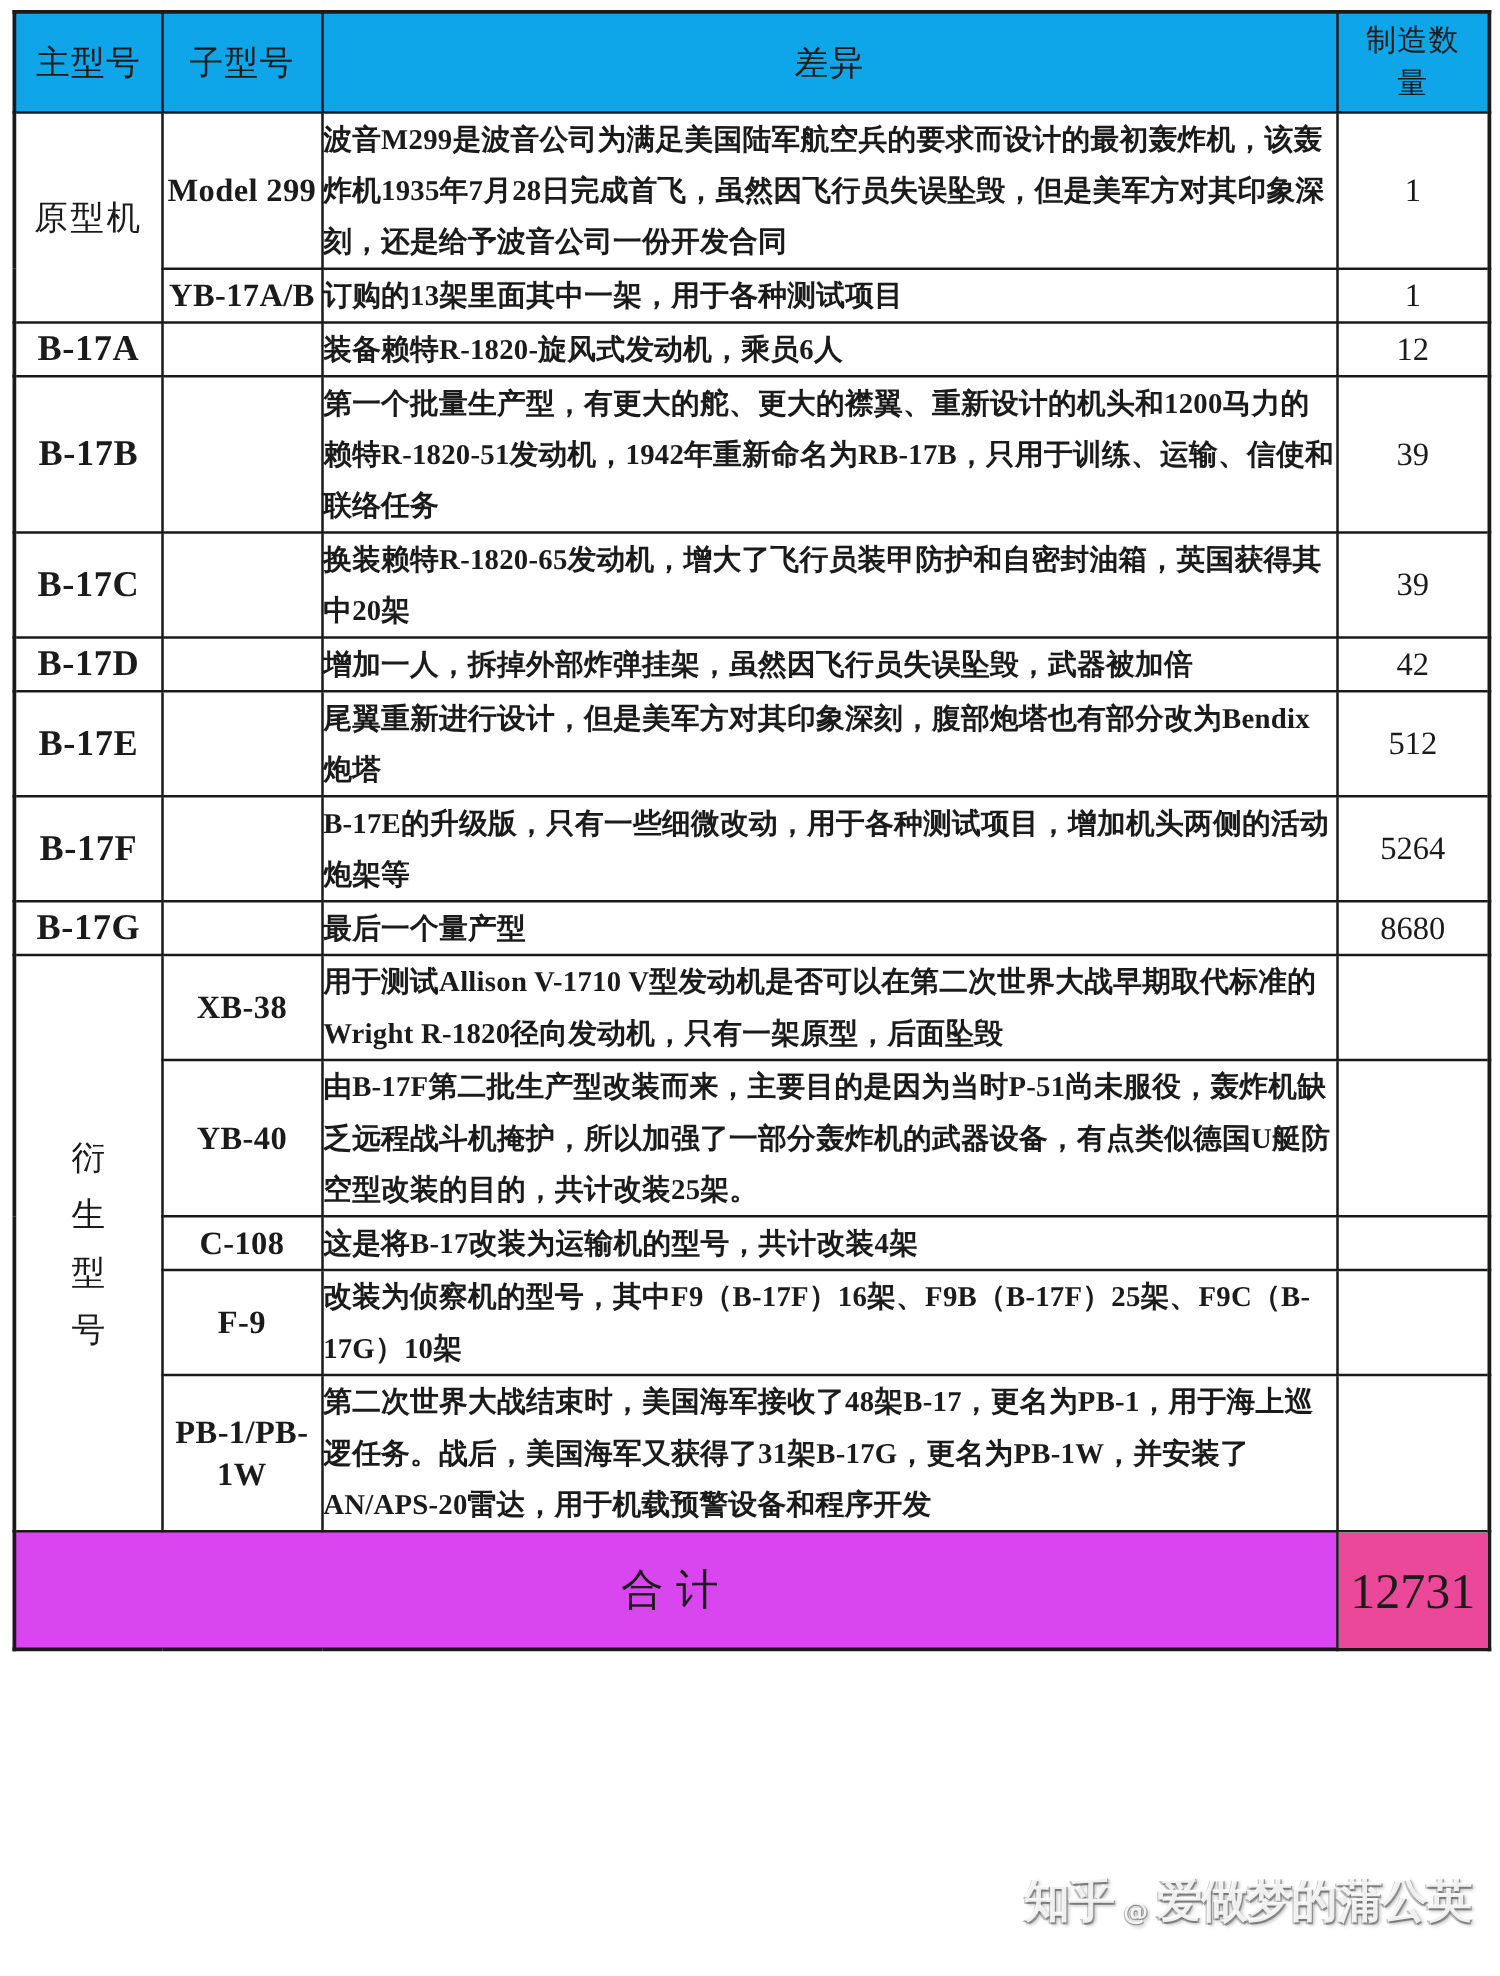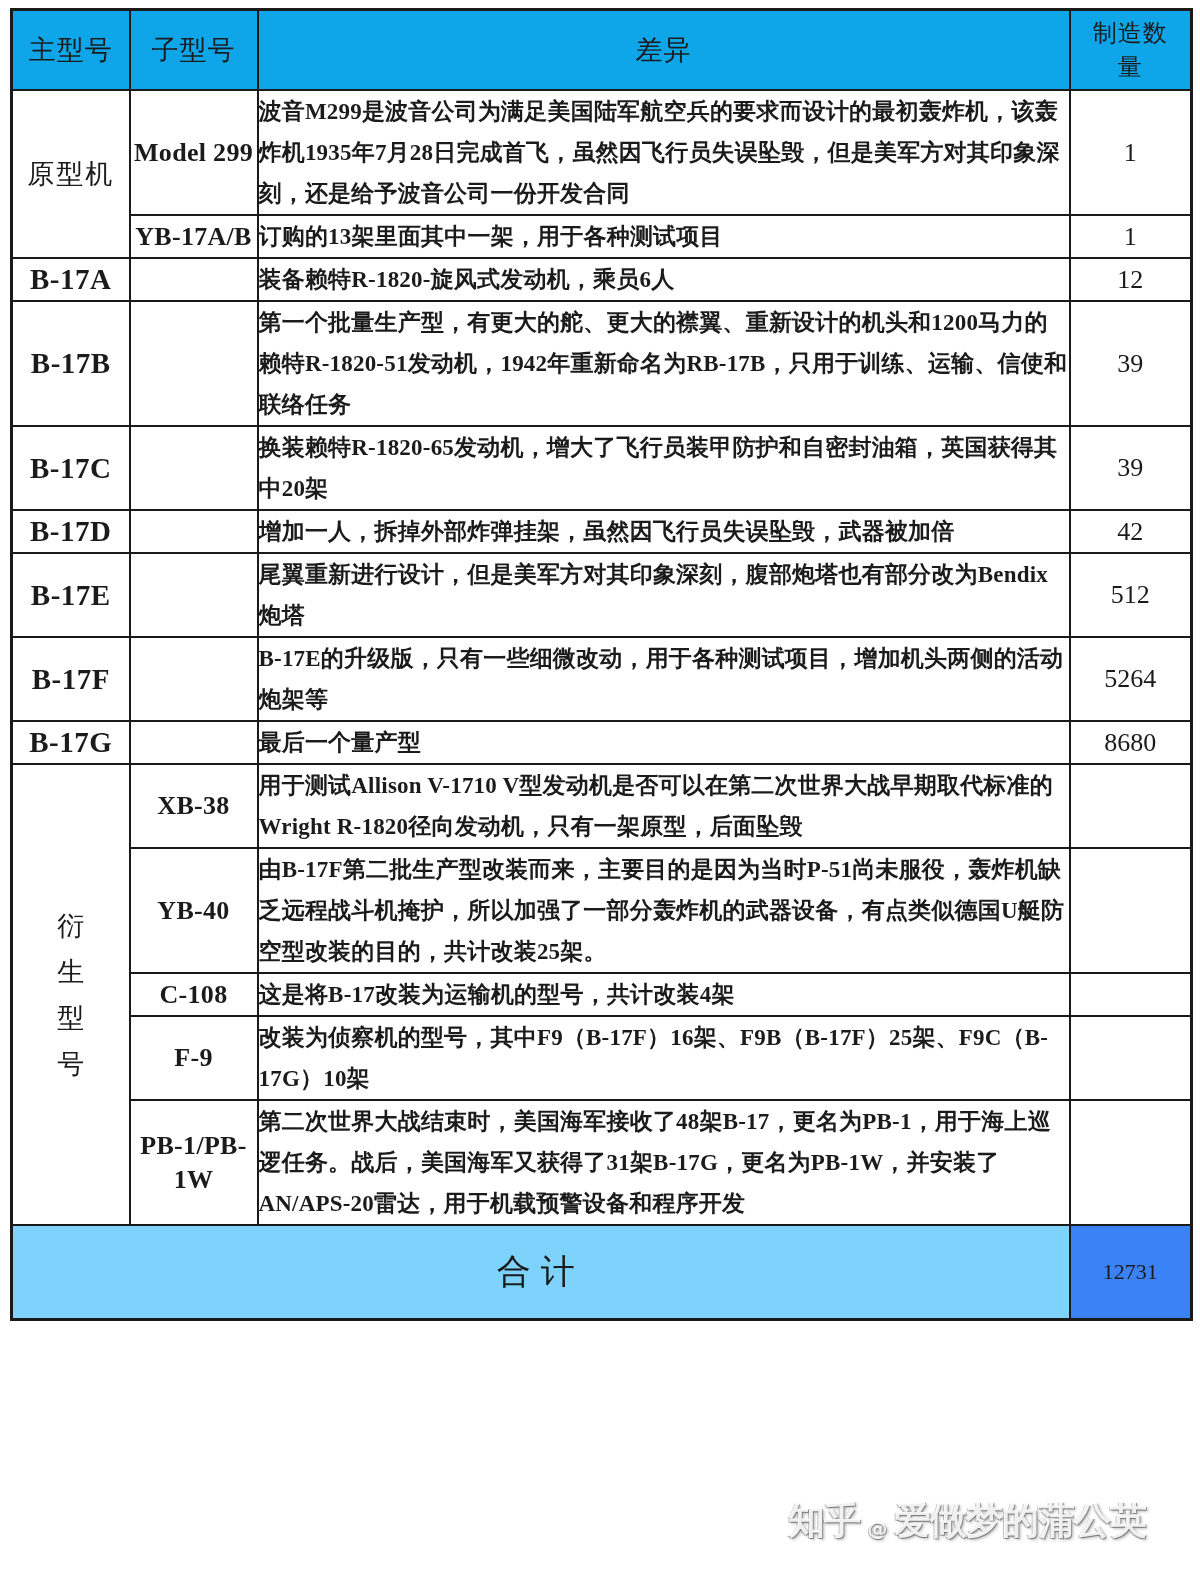--- a/index.html
+++ b/index.html
@@ -101,39 +101,39 @@
   }
 
   td.qty {
     text-align: center;
     font-size: 26px;
     padding: 4px 2px;
   }
 
   
   tfoot td.total-label {
-    background: #7dd3fc;
+    background: #d946ef;
     color: #1b1b1b;
     text-align: center;
     font-size: 34px;
     letter-spacing: 10px;
     height: 92px;
     padding: 0;
   }
   tfoot td.total-value {
     text-align: center;
-    font-size: 22px;
-    background: #3b82f6;
+    font-size: 40px;
+    background: #ec4899;
     position: relative;
   }
 
   
   .watermark {
     position: absolute;
-    left: 788px;
+    left: 819px;
     top: 1496px;
     font-family: "DejaVu Sans", "Liberation Sans", sans-serif;
     font-size: 37px;
     font-weight: bold;
     color: rgba(255, 255, 255, 0.88);
     text-shadow:
        1px 1px 0 rgba(90,90,90,0.55),
       -1px 1px 0 rgba(90,90,90,0.35),
        2px 2px 3px rgba(60,60,60,0.35);
     white-space: nowrap;

